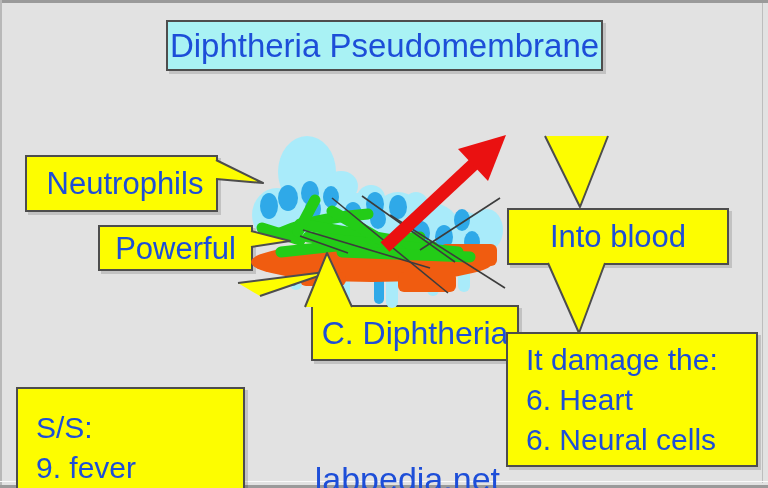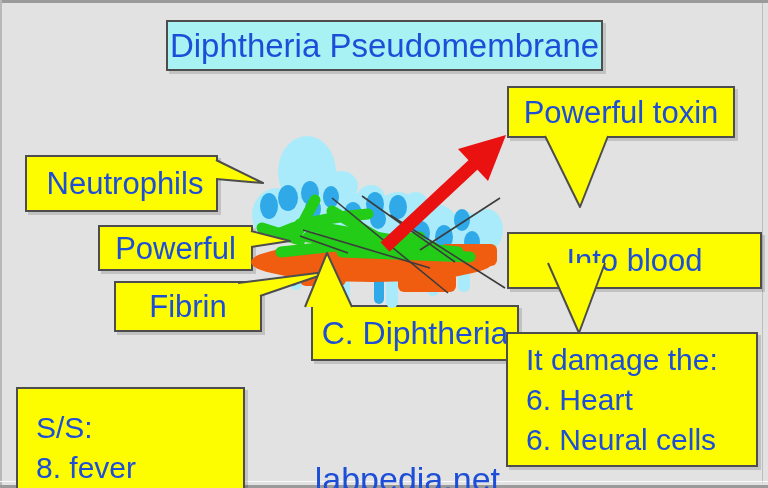--- a/index.html
+++ b/index.html
@@ -23,21 +23,21 @@
   .box.title{background:#a9f2f4;font-size:33px;}
   .box.list{flex-direction:column;align-items:flex-start;justify-content:center;
     padding-left:18px;font-size:30px;line-height:40px;white-space:nowrap;}
 
   .b-title{left:166px;top:20px;width:437px;height:51px;}
   .b-neutrophils{left:25px;top:155px;width:193px;height:57px;padding-left:7px;}
   .b-necrosis{left:98px;top:225px;width:155px;height:46px;}
   .b-fibrin{left:114px;top:281px;width:148px;height:51px;}
   .b-cdiph{left:268px;top:305px;width:208px;height:56px;font-size:32px;margin-left:43px;}
   .b-toxin{left:507px;top:86px;width:228px;height:52px;}
-  .b-blood{left:507px;top:208px;width:255px;height:57px;margin-top:24px;}
+  .b-blood{left:507px;top:208px;width:222px;height:57px;}
   .b-damage{left:506px;top:332px;width:252px;height:135px;text-align:right;}
   .b-ss{left:16px;top:340px;width:229px;height:121px;margin-top:47px;}
 
   .watermark{
     position:absolute;left:250px;top:460px;width:250px;text-align:right;
     font-size:34px;z-index:2;
   }
   .overlay{position:absolute;left:0;top:0;z-index:5;pointer-events:none;}
 </style>
 </head>
@@ -50,45 +50,39 @@
   </div>
 
   <div class="box b-neutrophils">
     <span>Neutrophils</span>
   </div>
 
   <div class="box b-necrosis">
     <span>Powerful</span>
   </div>
 
-  <div class="box b-fibrin">
-    <span>Fibrin</span>
-  </div>
 
   <div class="box b-cdiph">
     <span>C. Diphtheria</span>
   </div>
 
-  <div class="box b-toxin">
-    <span>Powerful toxin</span>
-  </div>
 
   <div class="box b-blood">
     <span>Into blood</span>
   </div>
 
   <div class="box list b-damage">
     <span>It damage the:</span>
     <span>6. Heart</span>
     <span>6. Neural cells</span>
   </div>
 
   <div class="box list b-ss">
     <span>S/S:</span>
-    <span>8. fever</span>
+    <span>9. fever</span>
   </div>
 
   <div class="watermark">labpedia.net</div>
 
   <svg class="overlay" width="768" height="488" viewBox="0 0 768 488">
 
     <g fill="#a9ebfa">
       <ellipse cx="307" cy="172" rx="29" ry="36"></ellipse>
       <ellipse cx="277" cy="215" rx="25" ry="27"></ellipse>
       <ellipse cx="318" cy="210" rx="27" ry="29"></ellipse>

